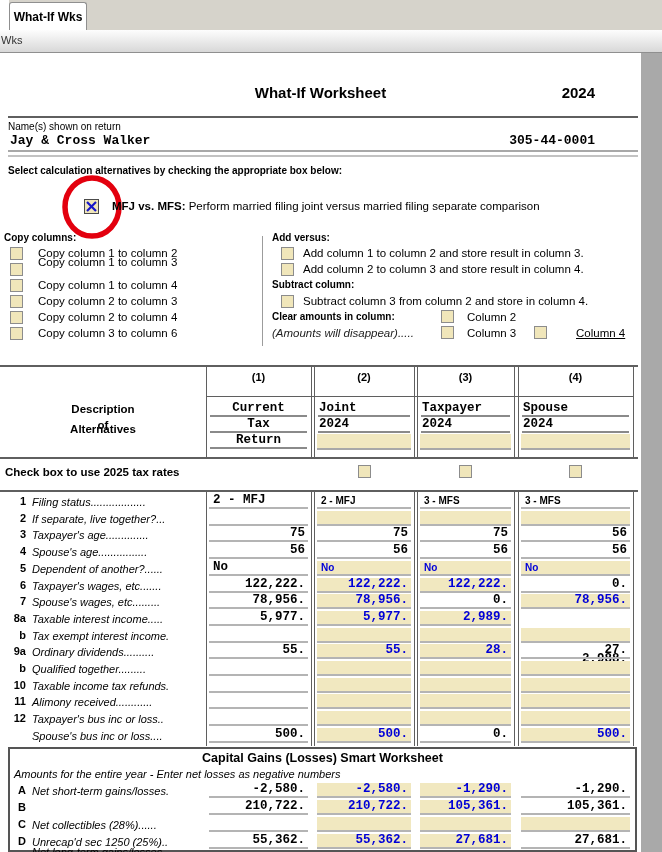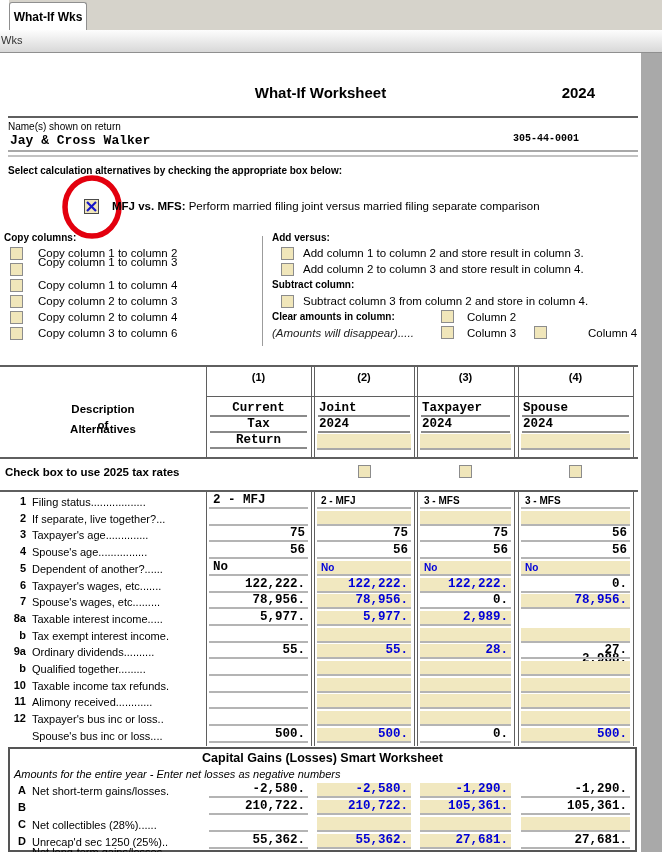--- a/index.html
+++ b/index.html
@@ -40,42 +40,42 @@
         font-family:"Liberation Mono",monospace;font-weight:bold;font-size:12.5px;line-height:13px;
         text-align:right;padding-right:3px;white-space:pre;}
   .cell.tan{background:#f1e8c0;}
   .cell.blue{color:#0000d8;}
   .cell.small{font-family:"Liberation Sans",sans-serif;font-size:10px;line-height:12px;padding-top:1px;}
   .cell.left{text-align:left;padding-left:4px;}
   .hdrmono{position:absolute;font-family:"Liberation Mono",monospace;font-weight:bold;font-size:12.5px;line-height:13px;white-space:pre;}
   .hdru{position:absolute;height:2px;background:#8a8a8a;}
   .hdrfield{position:absolute;height:16px;background:#f1e8c0;border-bottom:2px solid #a8a8a8;box-sizing:border-box;}
   .rownum{position:absolute;font-size:11px;font-weight:bold;text-align:right;width:24px;}
-  .rowlbl{position:absolute;font-size:11px;white-space:nowrap;}
+  .rowlbl{position:absolute;font-size:11px;white-space:nowrap;font-style:italic;}
   .capbox{position:absolute;left:8px;top:747px;width:629px;height:105px;border:2px solid #555;box-sizing:border-box;background:#fff;}
 </style>
 </head>
 <body>
 
 <div class="tabbar">
   <div class="tabbar-gap"></div>
   <div class="tab">What-If Wks</div>
 </div>
 <div class="infobar">
   <span>Wks</span>
 </div>
 <div class="graystrip"></div>
 
 <div class="abs" style="left:0;top:84px;width:641px;text-align:center;font-size:15px;font-weight:bold;">What-If Worksheet</div>
 <div class="abs" style="left:520px;top:84px;width:75px;text-align:right;font-size:15px;font-weight:bold;">2024</div>
 <div class="hline" style="left:8px;top:116px;width:630px;"></div>
 
 <div class="abs t10" style="left:8px;top:121px;">Name(s) shown on return</div>
 <div class="abs mono" style="left:10px;top:133px;font-size:13px;">Jay &amp; Cross Walker</div>
-<div class="abs mono" style="left:444px;top:133px;width:135px;text-align:right;font-size:10px;">305-44-0001</div>
+<div class="abs mono" style="left:460px;top:133px;width:135px;text-align:right;font-size:13px;">305-44-0001</div>
 <div class="gline" style="left:8px;top:150px;width:630px;"></div>
 <div class="gline" style="left:8px;top:155px;width:630px;background:#c2c2c2;"></div>
 
 <div class="abs sect" style="left:8px;top:165px;">Select calculation alternatives by checking the appropriate box below:</div>
 
 <div class="cb-mfj">
   <svg width="13" height="13" style="position:absolute;left:0;top:0;">
     <line x1="2" y1="2" x2="11" y2="11" stroke="#1616c8" stroke-width="2.2"></line>
     <line x1="11" y1="2" x2="2" y2="11" stroke="#1616c8" stroke-width="2.2"></line>
   </svg>
@@ -117,21 +117,21 @@
     <div class="abs item nowrap" style="left:303px;top:295px;">Subtract column 3 from column 2 and store in column 4.</div>
   </div>
 
 <div class="abs sect" style="left:272px;top:311px;">Clear amounts in column:</div>
 <div class="cb" style="left:441px;top:310px;"></div>
 <div class="abs item" style="left:467px;top:311px;">Column 2</div>
 <div class="abs item i" style="left:272px;top:327px;color:#222;">(Amounts will disappear).....</div>
 <div class="cb" style="left:441px;top:326px;"></div>
 <div class="abs item" style="left:467px;top:327px;text-align:center;">Column 3</div>
 <div class="cb" style="left:534px;top:326px;"></div>
-<div class="abs item" style="left:588px;top:327px;">Column 4</div>
+<div class="abs item" style="left:576px;top:327px;text-decoration:underline;">Column 4</div>
 
 <div class="hline" style="left:0;top:365px;width:638px;"></div>
 <div class="hline1" style="left:206px;top:396px;width:427px;"></div>
 <div class="hline" style="left:0;top:457px;width:638px;"></div>
 <div class="hline" style="left:0;top:490px;width:638px;"></div>
 
 <div class="abs b t115" style="left:0;top:403px;width:206px;text-align:center;">Description</div>
 <div class="abs b t115" style="left:0;top:419px;width:206px;text-align:center;">of</div>
 <div class="abs b t115" style="left:0;top:412px;width:206px;text-align:center;margin-top:11px;">Alternatives</div>
 

